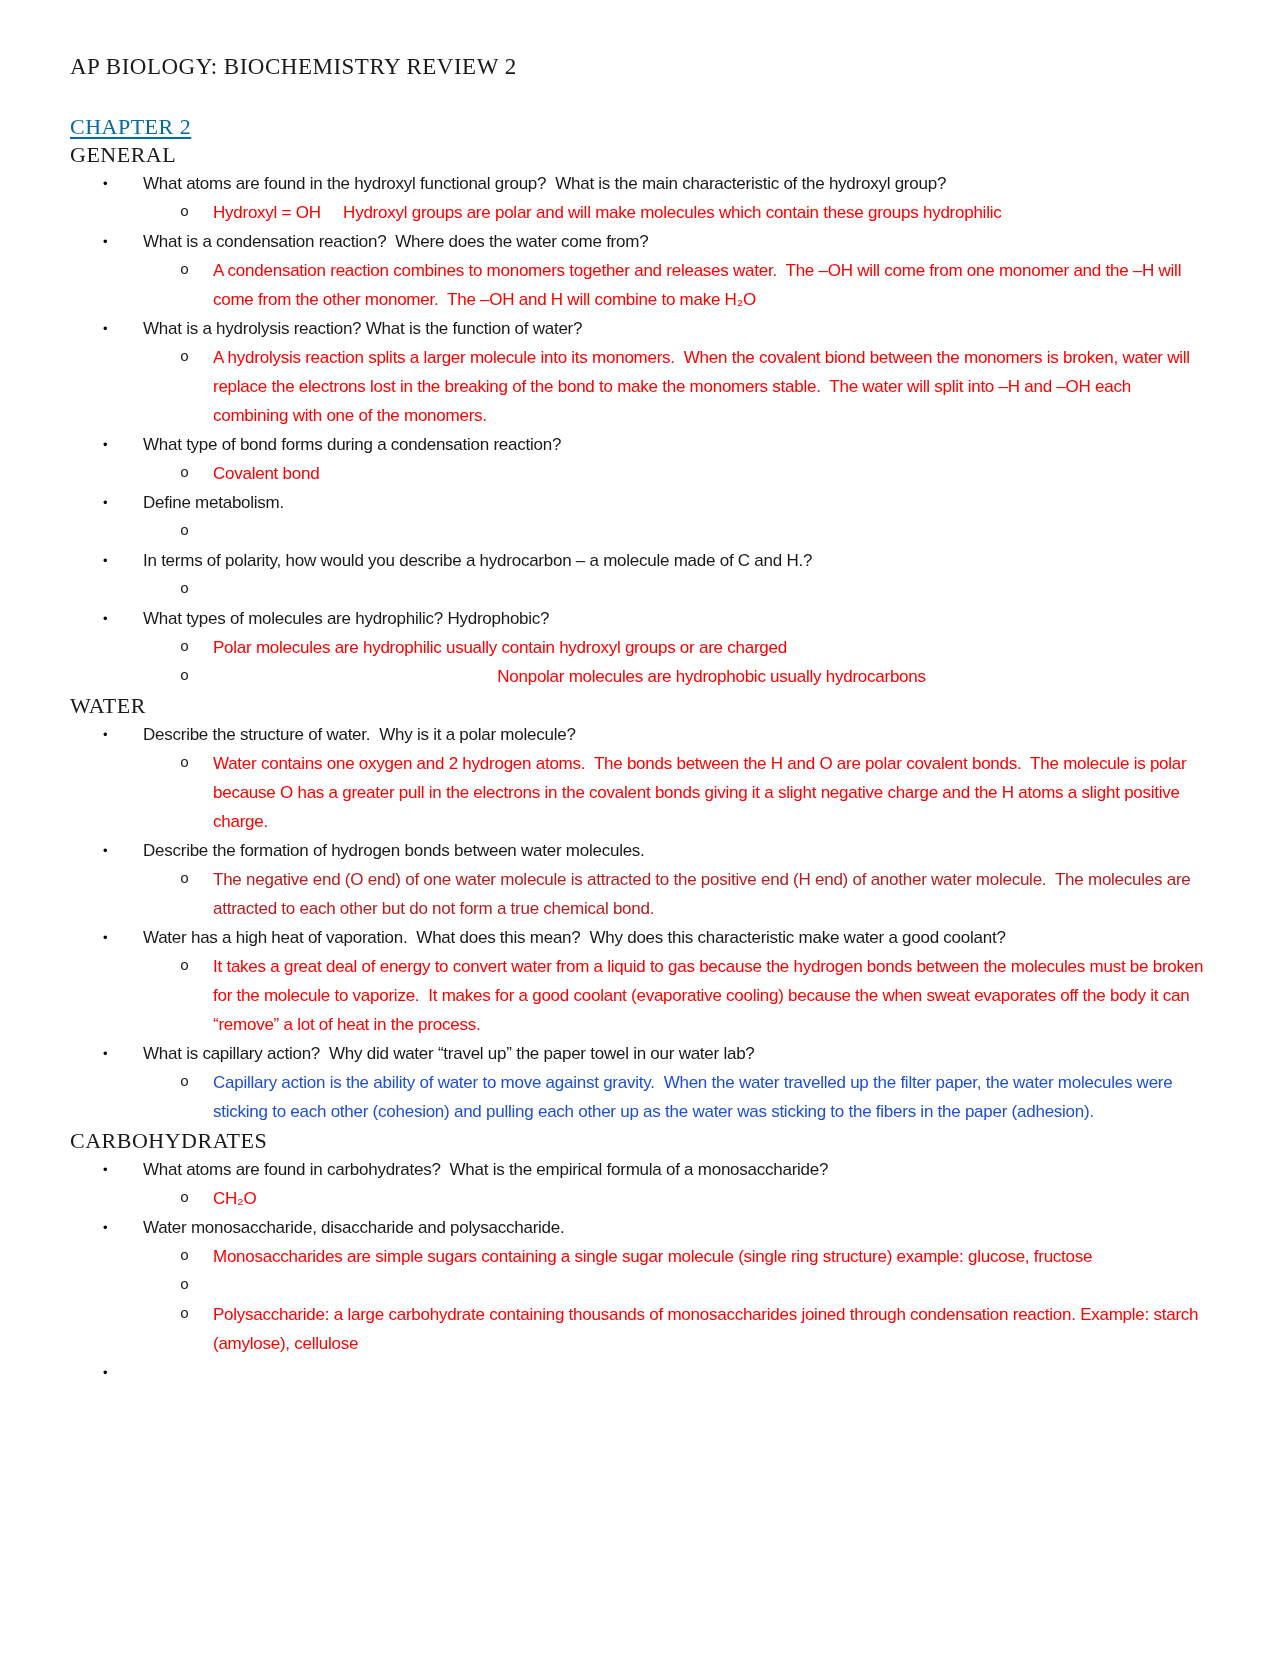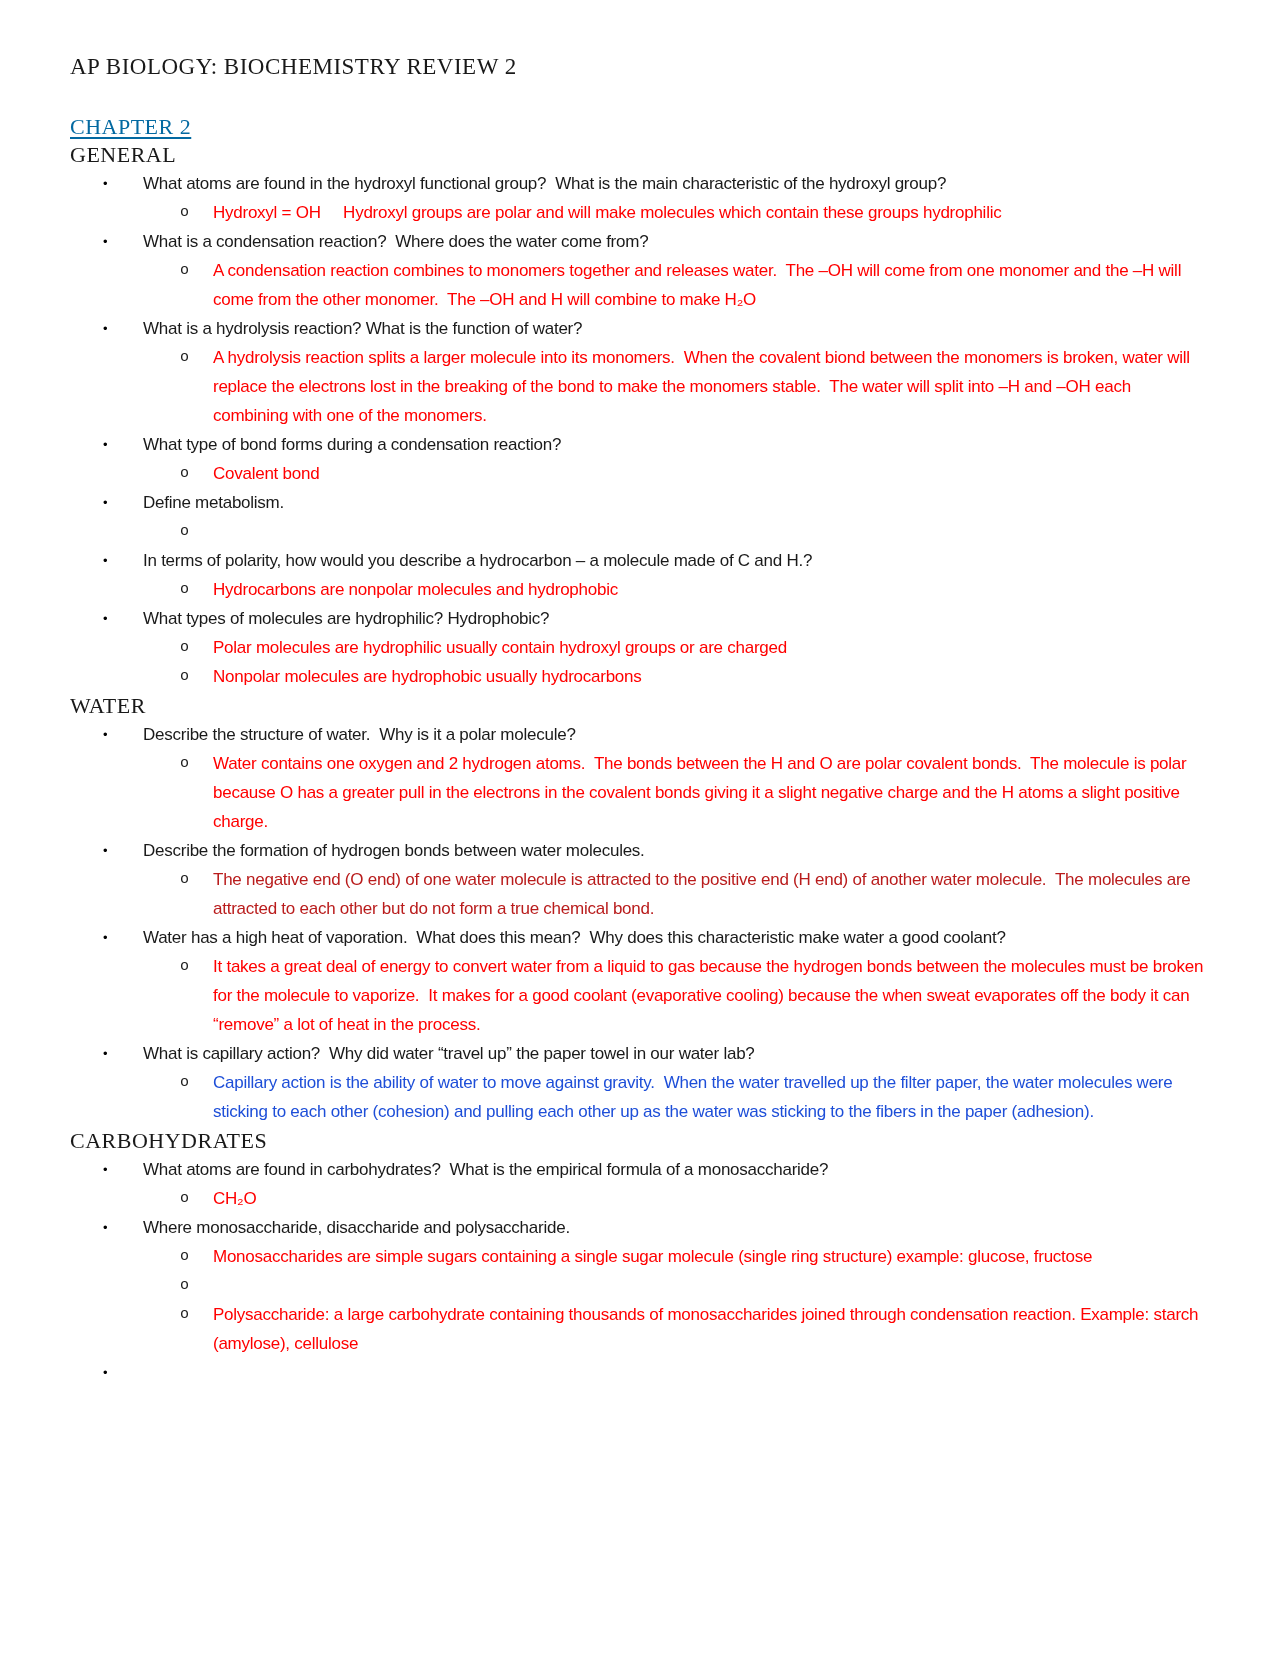--- a/index.html
+++ b/index.html
@@ -117,33 +117,32 @@
       </div>
       <div class="a-row">
         <div class="a-bullet">o</div>
       </div>
       <div class="q-row">
         <div class="q-bullet">•</div>
         <div class="q-text">In terms of polarity, how would you describe a hydrocarbon – a molecule made of C and H.?</div>
       </div>
       <div class="a-row">
         <div class="a-bullet">o</div>
-        <div class="a-text" style="color: rgb(255, 0, 0);">Hydrocarbons are nonpolar molecules and hydrophobic</div>
       </div>
       <div class="q-row">
         <div class="q-bullet">•</div>
         <div class="q-text">What types of molecules are hydrophilic? Hydrophobic?</div>
       </div>
       <div class="a-row">
         <div class="a-bullet">o</div>
         <div class="a-text" style="color: rgb(255, 0, 0);">Polar molecules are hydrophilic usually contain hydroxyl groups or are charged</div>
       </div>
       <div class="a-row">
         <div class="a-bullet">o</div>
-        <div class="a-text" style="color: rgb(255, 0, 0);">Nonpolar molecules are hydrophobic usually hydrocarbons</div>
+        <div class="a-text" style="color: rgb(255, 0, 0); text-align: center;">Nonpolar molecules are hydrophobic usually hydrocarbons</div>
       </div>
       <div class="section-heading">WATER</div>
       <div class="q-row">
         <div class="q-bullet">•</div>
         <div class="q-text">Describe the structure of water.  Why is it a polar molecule?</div>
       </div>
       <div class="a-row">
         <div class="a-bullet">o</div>
         <div class="a-text" style="color: rgb(255, 0, 0);">Water contains one oxygen and 2 hydrogen atoms.  The bonds between the H and O are polar covalent bonds.  The molecule is polar because O has a greater pull in the electrons in the covalent bonds giving it a slight negative charge and the H atoms a slight positive charge.</div>
       </div>
@@ -175,21 +174,21 @@
       <div class="q-row">
         <div class="q-bullet">•</div>
         <div class="q-text">What atoms are found in carbohydrates?  What is the empirical formula of a monosaccharide?</div>
       </div>
       <div class="a-row">
         <div class="a-bullet">o</div>
         <div class="a-text" style="color: rgb(255, 0, 0);">CH₂O</div>
       </div>
       <div class="q-row">
         <div class="q-bullet">•</div>
-        <div class="q-text">Where monosaccharide, disaccharide and polysaccharide.</div>
+        <div class="q-text">Water monosaccharide, disaccharide and polysaccharide.</div>
       </div>
       <div class="a-row">
         <div class="a-bullet">o</div>
         <div class="a-text" style="color: rgb(255, 0, 0);">Monosaccharides are simple sugars containing a single sugar molecule (single ring structure) example: glucose, fructose</div>
       </div>
       <div class="a-row">
         <div class="a-bullet">o</div>
       </div>
       <div class="a-row">
         <div class="a-bullet">o</div>

